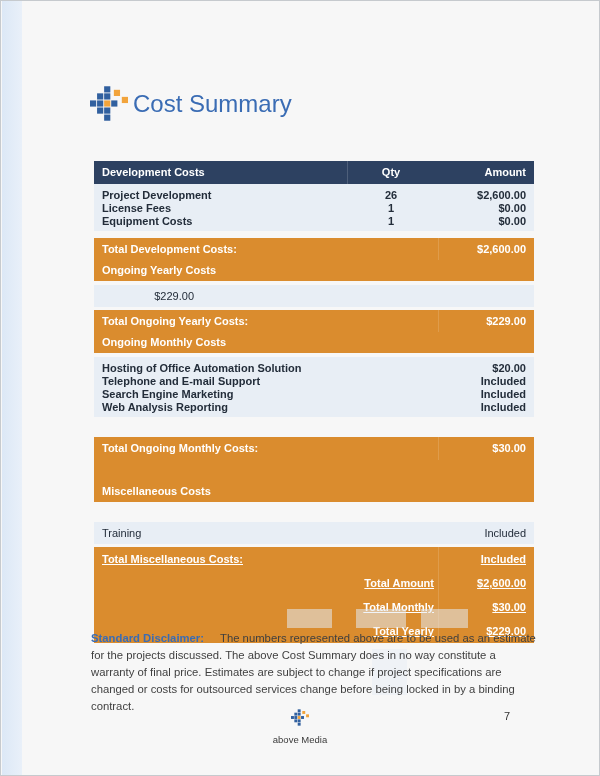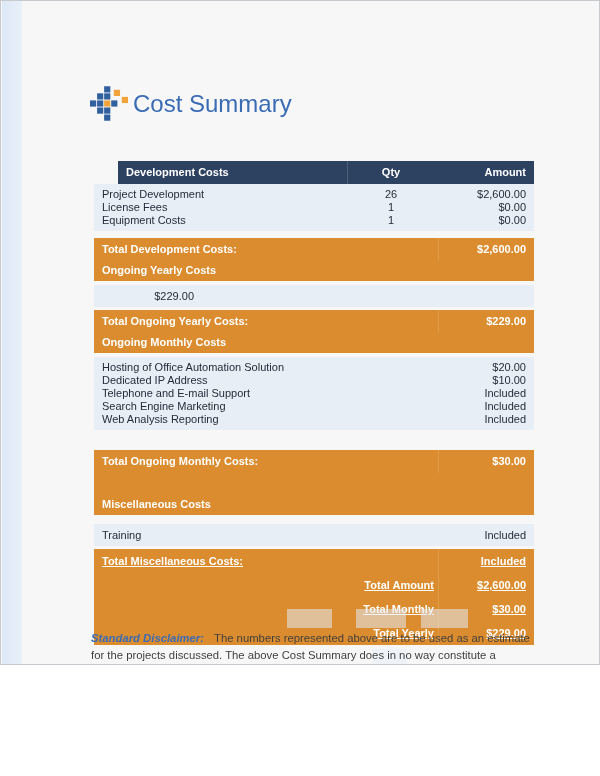--- a/index.html
+++ b/index.html
@@ -1,68 +1,68 @@
 <!DOCTYPE html>
 <html><head>
 <meta charset="utf-8">
 <style>
   html,body{margin:0;padding:0;}
   body{font-family:"Liberation Sans","DejaVu Sans",sans-serif;}
   .page{
-    position:relative;width:600px;height:665px;box-sizing:border-box;
+    position:relative;width:600px;height:776px;box-sizing:border-box;
     background:#f7f7f7;border:1px solid #c6cace;overflow:hidden;
   }
   .side-strip{
     position:absolute;left:1px;top:0;bottom:0;width:20px;
     background:linear-gradient(to right,#dce8f6,#e9f0f9);
   }
   
   .doc-logo{position:absolute;left:89px;top:85px;}
   .doc-title{
     position:absolute;left:132px;top:88px;font-size:24px;line-height:30px;
     color:#3a6cb4;font-weight:400;letter-spacing:0;
   }
   
   .cost-table{position:absolute;left:93px;top:160px;width:440px;}
   .thead{
     display:flex;align-items:stretch;height:23px;background:#2d4161;color:#ffffff;
-    font-size:11px;font-weight:bold;padding:0 8px;margin-left:24px;
+    font-size:11px;font-weight:bold;padding:0 8px;
   }
   .thead .c-name{flex:1;line-height:23px;}
   .thead .c-qty{width:86px;text-align:center;line-height:23px;border-left:1px solid rgba(255,255,255,0.16);}
   .thead .c-amount{width:92px;text-align:right;line-height:23px;}
   .items{background:#e8eef5;padding:4px 8px;}
-  .item-row{display:flex;height:13px;font-size:11px;color:#232d3a;}
+  .item-row{display:flex;height:13px;align-items:center;font-size:11px;color:#232d3a;font-weight:bold;}
   .item-row .c-name{flex:1;}
   .item-row .c-qty{width:86px;text-align:center;}
   .item-row .c-amount{width:92px;text-align:right;}
   .single-row{background:#e8eef5;height:22px;display:flex;align-items:center;padding:0 8px;font-size:11px;color:#232d3a;}
   .single-row .c-name{flex:1;}
   .single-row .c-amount{width:92px;text-align:right;}
   .orange{background:#da8c2e;color:#ffffff;font-weight:bold;font-size:11px;}
   .o-row{display:flex;align-items:center;padding:0 8px;position:relative;}
   .o-row .o-label{flex:1;text-align:left;}
   .o-row.r-align .o-label{text-align:right;}
   .o-row .o-amount{width:92px;text-align:right;}
   .o-row.has-div::after{
     content:"";position:absolute;left:344px;top:0;bottom:0;width:1px;
     background:rgba(255,255,255,0.14);
   }
   .h21 .o-row{height:21.5px;}
   .h22 .o-row{height:22.5px;margin-top:20px;}
   .h24 .o-row{height:24px;text-decoration:underline;}
-  .mt7{margin-top:7px;} .mt4{margin-top:4px;} .mt3{margin-top:3px;} .mt5{margin-top:9px;}
+  .mt7{margin-top:7px;} .mt4{margin-top:4px;} .mt3{margin-top:3px;} .mt5{margin-top:20px;}
   
   .ghost{position:absolute;background:#e3ebf4;}
   
   .disclaimer{
     position:absolute;left:90px;top:629px;width:446px;font-size:11.3px;
     line-height:17px;color:#3f3f3f;
   }
-  .dis-label{font-weight:bold;color:#3a6cb4;margin-right:10px;font-style:italic;}
+  .dis-label{font-weight:bold;color:#3a6cb4;margin-right:16px;}
   
   .footer{position:absolute;left:0;right:0;top:708px;display:flex;flex-direction:column;align-items:center;}
   .footer-brand{font-size:9.5px;color:#3a3a3a;margin-top:4px;}
   .page-number{position:absolute;left:503px;top:709px;font-size:11px;color:#333333;}
 </style>
 </head>
 <body>
 
 <div class="page">
   <div class="side-strip"></div>
@@ -137,25 +137,20 @@
       <div class="o-row">
         <span class="o-label">Ongoing Monthly Costs</span>
       </div>
     </div>
 
     <div class="items mt4">
       <div class="item-row">
         <span class="c-name">Hosting of Office Automation Solution</span>
         <span class="c-qty"></span>
         <span class="c-amount">$20.00</span>
-      </div>
-      <div class="item-row">
-        <span class="c-name">Dedicated IP Address</span>
-        <span class="c-qty"></span>
-        <span class="c-amount">$10.00</span>
       </div>
       <div class="item-row">
         <span class="c-name">Telephone and E-mail Support</span>
         <span class="c-qty"></span>
         <span class="c-amount">Included</span>
       </div>
       <div class="item-row">
         <span class="c-name">Search Engine Marketing</span>
         <span class="c-qty"></span>
         <span class="c-amount">Included</span>

